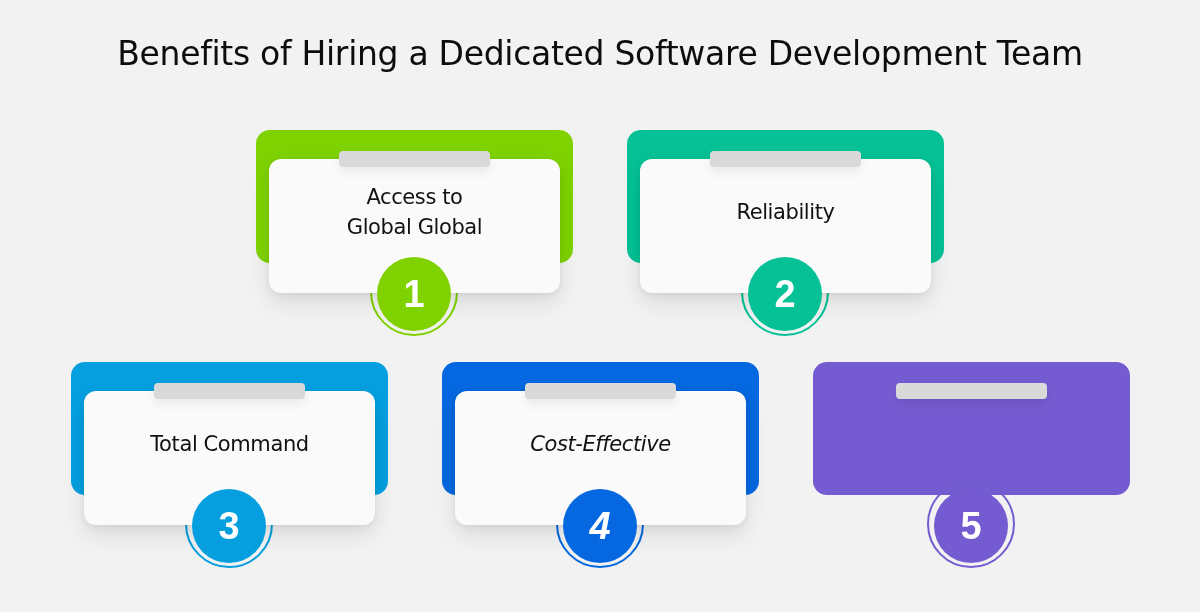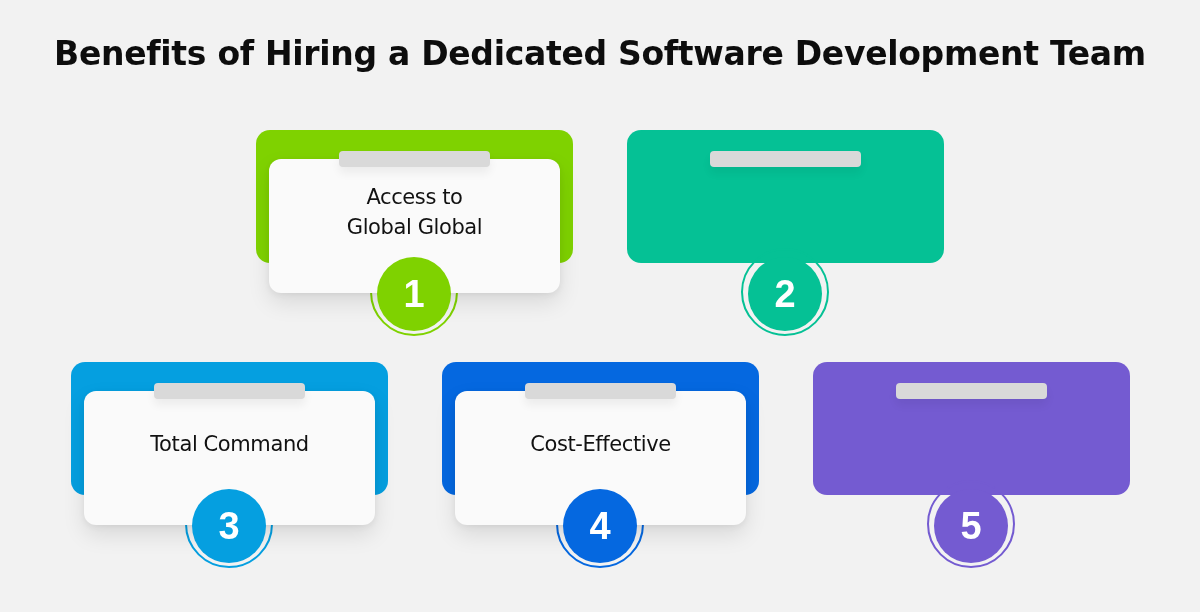--- a/index.html
+++ b/index.html
@@ -2,21 +2,21 @@
 <html><head>
 <meta charset="utf-8">
 <style>
   html, body { margin: 0; padding: 0; }
   body {
     width: 1200px; height: 612px; background: #f2f2f2; position: relative; overflow: hidden;
     font-family: "Liberation Sans", sans-serif;
   }
   .title {
     position: absolute; left: 0; top: 34px; width: 1200px; text-align: center;
-    font-family: "DejaVu Sans", sans-serif; font-weight: bold; font-size: 33px;
+    font-family: "DejaVu Sans", sans-serif; font-weight: normal; font-size: 33px;
     color: #0d0d0d; letter-spacing: -0.3px;
   }
   .card { position: absolute; width: 317px; height: 200px; }
   .card .back {
     position: absolute; left: 0; top: 0; width: 317px; height: 133px; border-radius: 14px;
   }
   .card .ring {
     position: absolute; width: 88px; height: 88px; border-radius: 50%;
     border: 2px solid; box-sizing: border-box;
     left: 114px; top: 118px;
@@ -54,35 +54,38 @@
     <div class="label">Access to
 Global Global</div>
   </div>
   <div class="tab"></div>
   <div class="num" style="background: rgb(127, 210, 0);">1</div>
 </div>
 
 <div class="card" style="left:627px; top:130px;">
   <div class="back" style="background: rgb(5, 193, 149);"></div>
   <div class="ring" style="border-color: rgb(5, 193, 149);"></div>
+  <div class="front">
+    <div class="label">Reliability</div>
+  </div>
   <div class="tab"></div>
   <div class="num" style="background: rgb(5, 193, 149);">2</div>
 </div>
 
 <div class="card" style="left:71px; top:362px;">
   <div class="back" style="background: rgb(5, 159, 224);"></div>
   <div class="ring" style="border-color: rgb(5, 159, 224);"></div>
   <div class="front">
     <div class="label">Total Command</div>
   </div>
   <div class="tab"></div>
   <div class="num" style="background: rgb(5, 159, 224);">3</div>
 </div>
 
-<div class="card" style="left:442px; top:362px;">
+<div class="card" style="left:442px; top:362px;font-style:italic;">
   <div class="back" style="background: rgb(5, 104, 224);"></div>
   <div class="ring" style="border-color: rgb(5, 104, 224);"></div>
   <div class="front">
     <div class="label">Cost-Effective</div>
   </div>
   <div class="tab"></div>
   <div class="num" style="background: rgb(5, 104, 224);">4</div>
 </div>
 
 <div class="card" style="left:813px; top:362px;">

